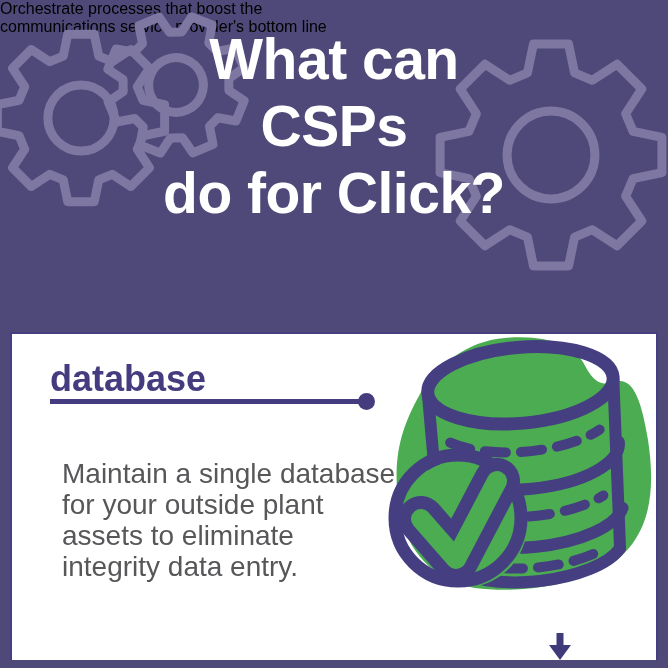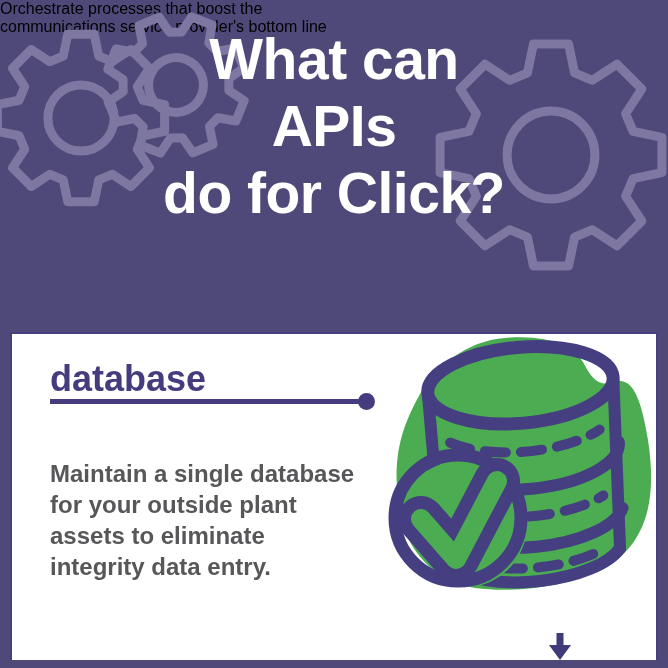--- a/index.html
+++ b/index.html
@@ -35,22 +35,22 @@
   }
   .heading-underline{
     position:absolute; left:50px; top:399px; width:311px; height:5px; z-index:2;
     background:var(--heading);
   }
   .heading-dot{
     position:absolute; left:358px; top:393px; width:17px; height:17px; z-index:2;
     border-radius:50%; background:var(--heading);
   }
   .body-text{
-    position:absolute; left:50px; top:458px; z-index:2;
-    color:var(--body); font-size:24px; line-height:31px; font-weight:700;
+    position:absolute; left:62px; top:458px; z-index:2;
+    color:var(--body); font-size:28px; line-height:31px; font-weight:400;
   }
   .illustration{position:absolute; left:370px; top:330px; z-index:2;}
   .cta{
     position:absolute; right:36px; top:604px; z-index:3;
     color:var(--cta); font-size:22px; font-weight:700; cursor:pointer;
   }
   .down-arrow{position:absolute; left:545px; top:633px; z-index:3; cursor:pointer;}
   .bottom-strip{
     position:absolute; left:0; right:0; top:660px; height:8px; z-index:4;
     background:var(--bg);
@@ -76,21 +76,21 @@
         <circle vector-effect="non-scaling-stroke" cx="0" cy="0" r="36"></circle>
       </g>
     </defs>
     <use href="#gear" transform="translate(81,118) scale(0.92)"></use>
     <use href="#gear" transform="translate(176,85) scale(0.76) rotate(22)"></use>
     <use href="#gear" transform="translate(551,155) scale(1.22)"></use>
   </svg>
 
   <h1 class="title">
     <div>What can</div>
-    <div>APIs</div>
+    <div>CSPs</div>
     <div>do for Click?</div>
   </h1>
 
   <p class="subtitle">
     </p>
     <div>Orchestrate processes that boost the</div>
     <div>communications service provider's bottom line</div>
   <p></p>
 
   <div class="card"></div>

